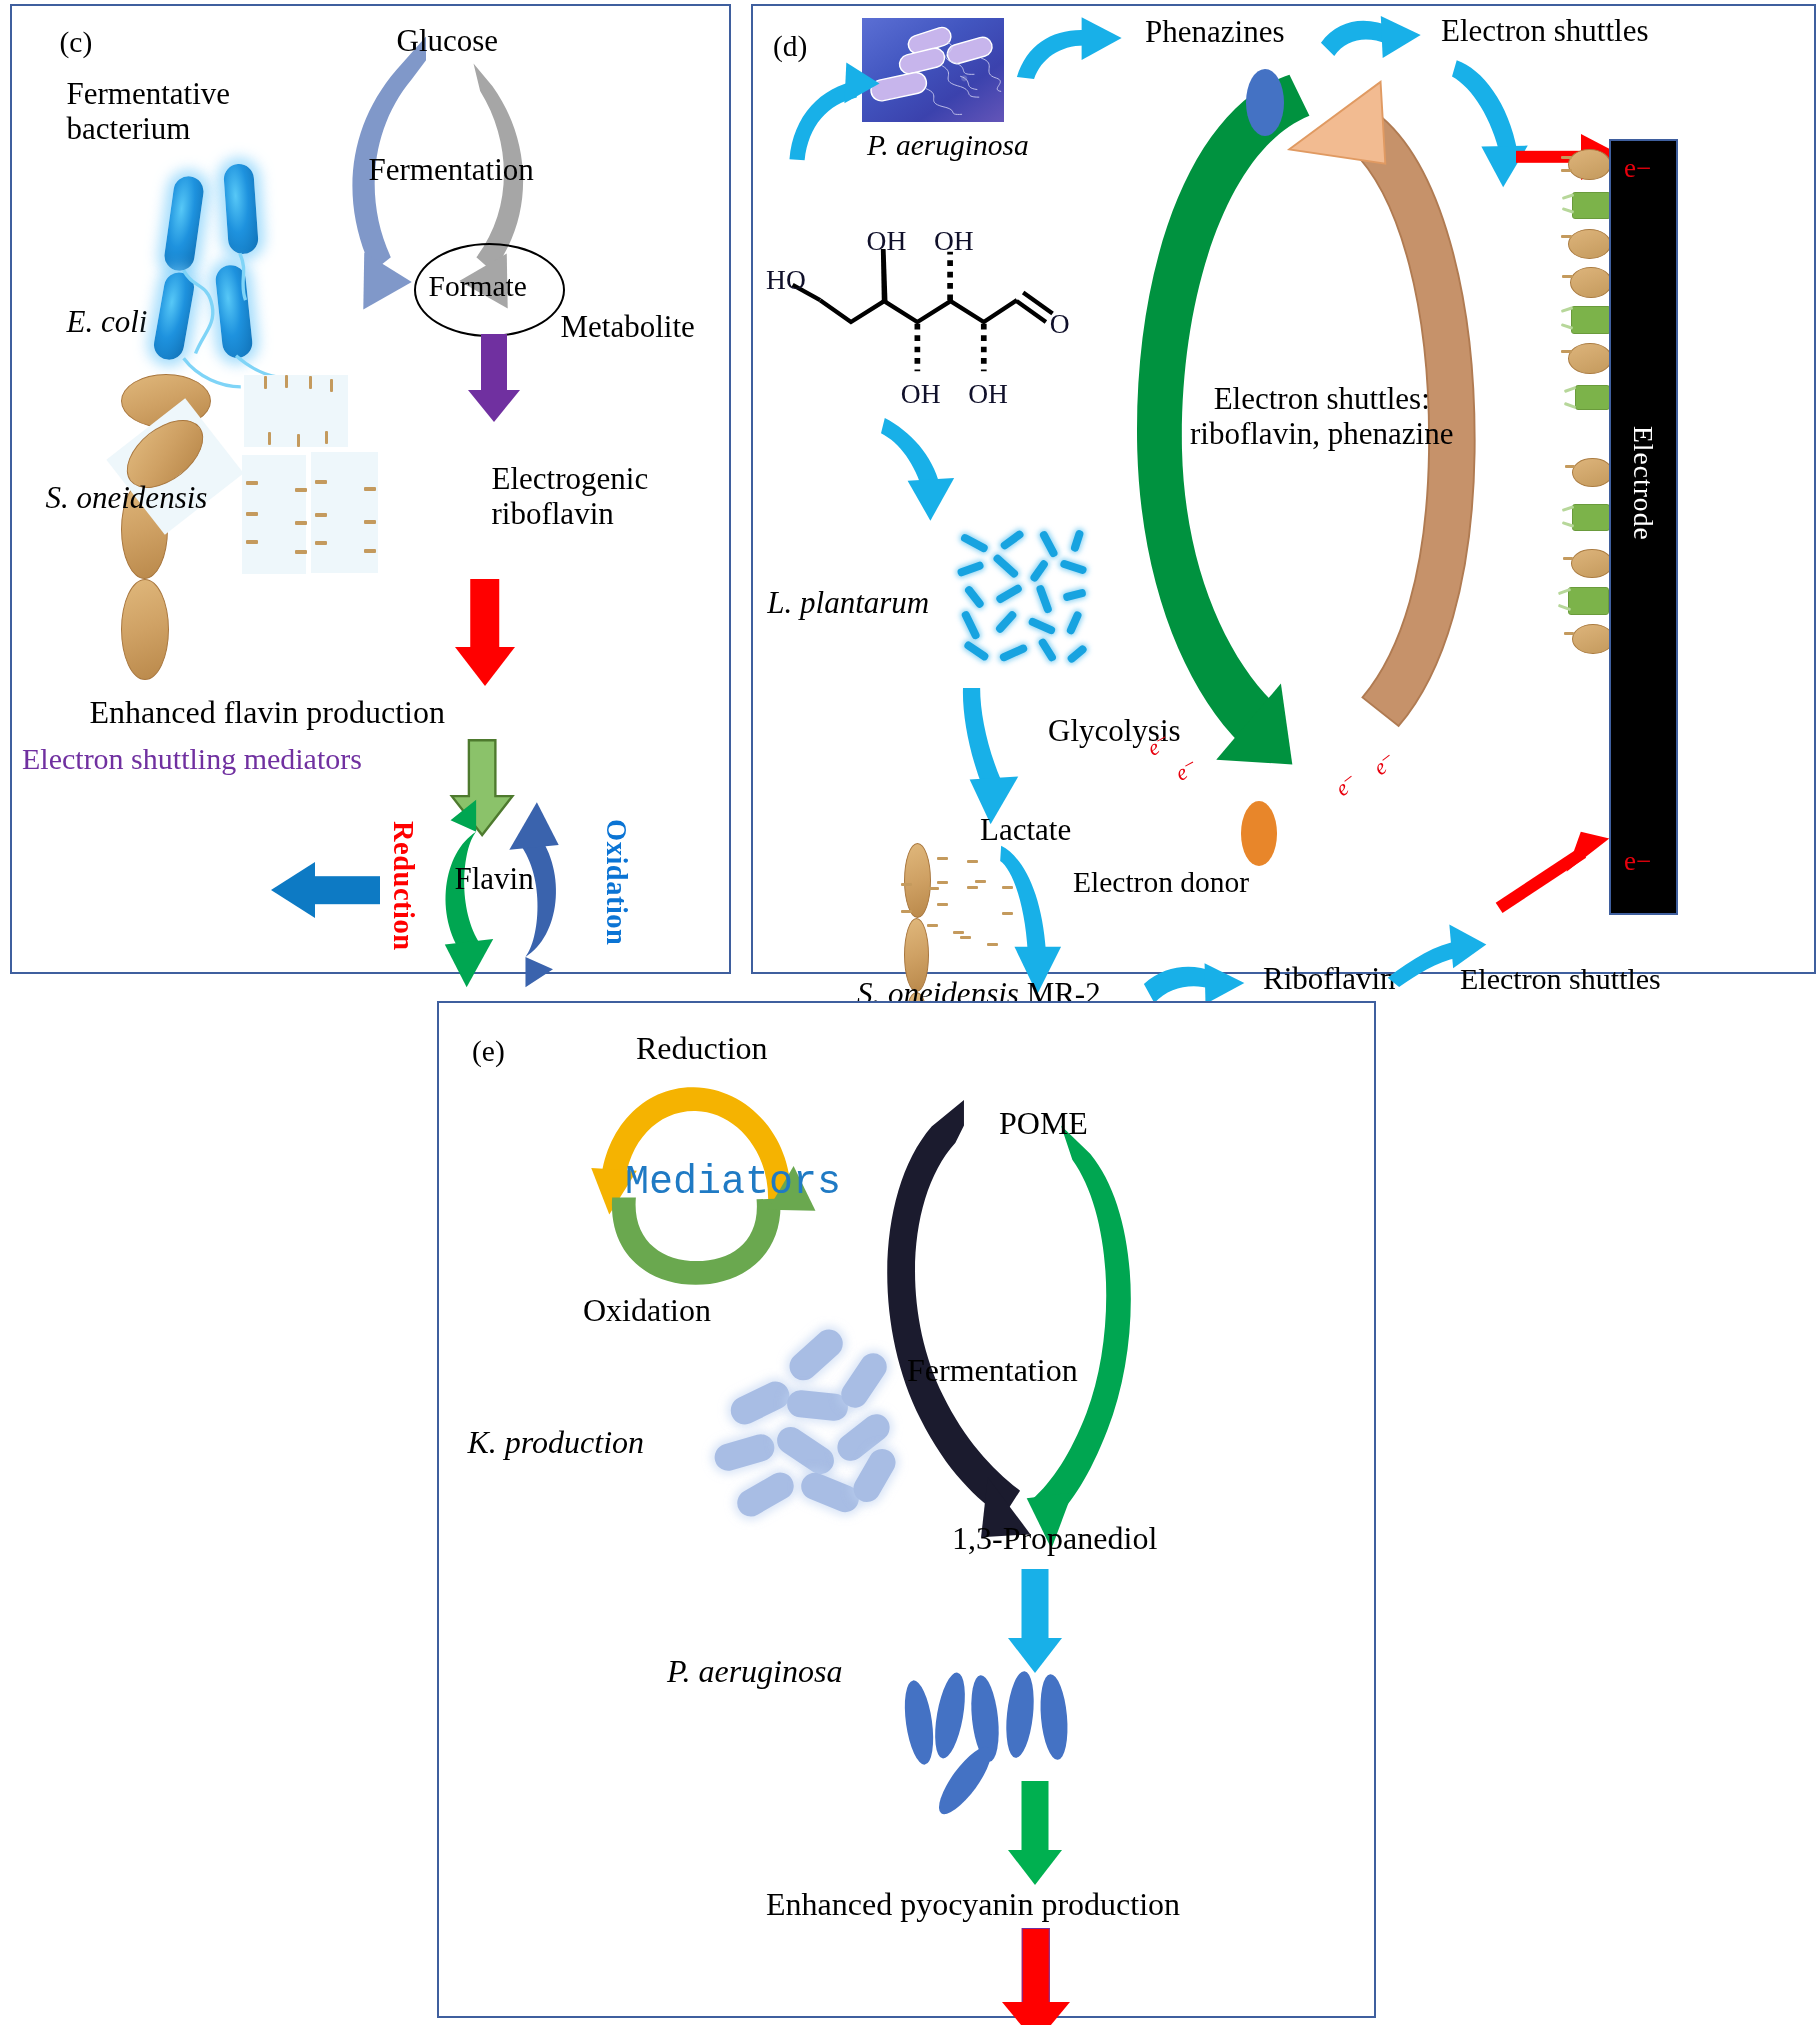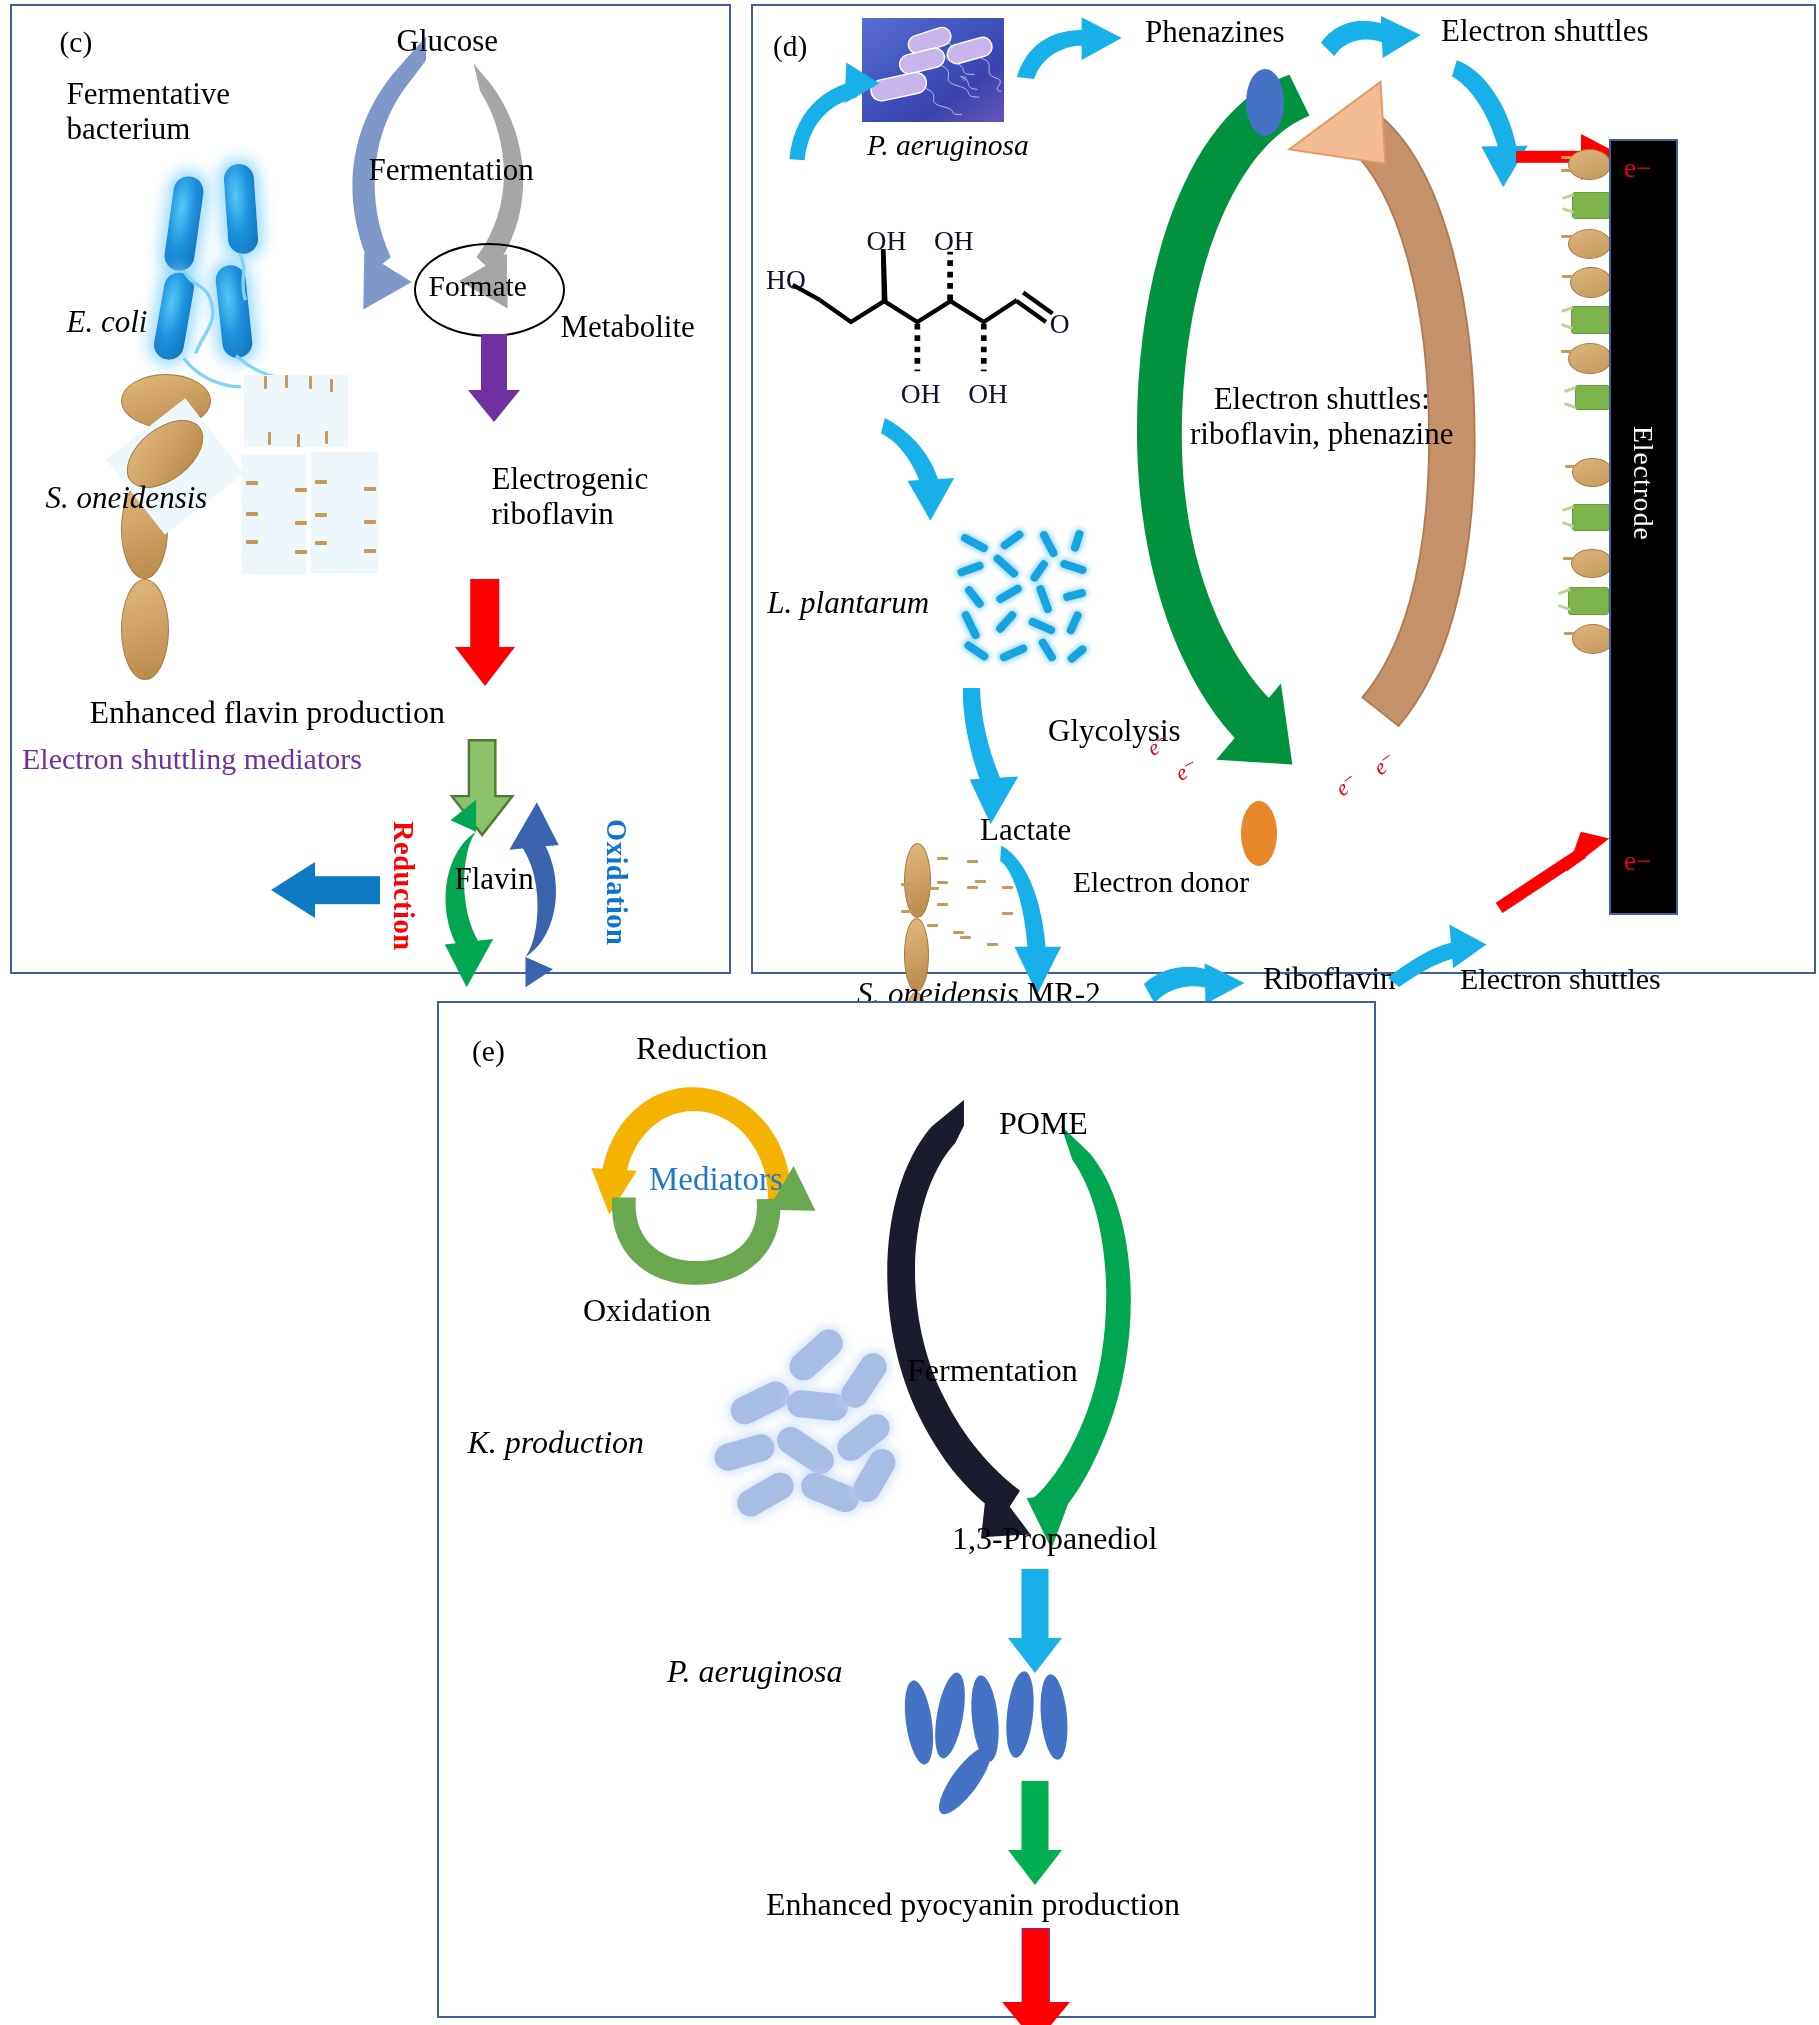--- a/index.html
+++ b/index.html
@@ -409,21 +409,21 @@
 
   <svg width="238" height="209" style="left:152px;top:70px;" viewBox="0 0 500 440">
     <path d="M420 276 C 428 136, 330 32, 216 30 C 112 28, 28 116, 20 234
              L 70 238 C 78 142, 142 78, 220 80 C 304 82, 378 166, 372 276 Z" fill="#f5b301"></path>
     <polygon points="0,200 96,206 38,298" fill="#f5b301"></polygon>
     <path d="M44 262 C 36 382, 120 446, 220 446 C 320 446, 406 382, 398 264
              L 348 266 C 356 354, 296 396, 222 396 C 148 396, 86 352, 94 262 Z" fill="#6aa84f"></path>
     <polygon points="372,288 426,196 472,290" fill="#6aa84f"></polygon>
   </svg>
 
-  <div class="lbl" style="left:210px;top:158px;font-size:33px;color:#1f7ac4;">Mediators</div>
+  <div class="lbl" style="left:186px;top:158px;font-size:40px;color:#1f7ac4;font-family:Liberation Mono, monospace;">Mediators</div>
 
   <div class="lbl" style="left:144px;top:290px;font-size:32px;">Oxidation</div>
 
   <div class="lbl ital" style="left:28.5px;top:422px;font-size:32px;">K. production</div>
 
   <div style="position:absolute;left:266px;top:333px;width:200px;height:190px;">
     <div class="kvar" style="left:80px;top:4.8px;width:62px;height:27.6px;transform:rotate(-42deg);"></div>
     <div class="kvar" style="left:24px;top:53px;width:62px;height:27.6px;transform:rotate(-26deg);"></div>
     <div class="kvar" style="left:82px;top:56px;width:61px;height:27px;transform:rotate(6deg);"></div>
     <div class="kvar" style="left:129px;top:31px;width:60px;height:27px;transform:rotate(-56deg);"></div>

